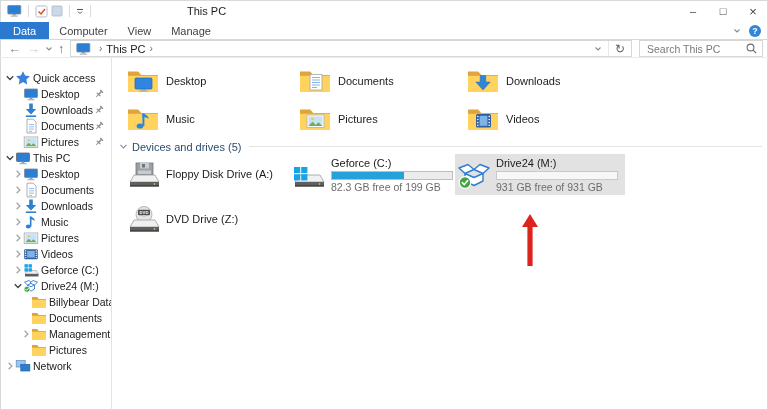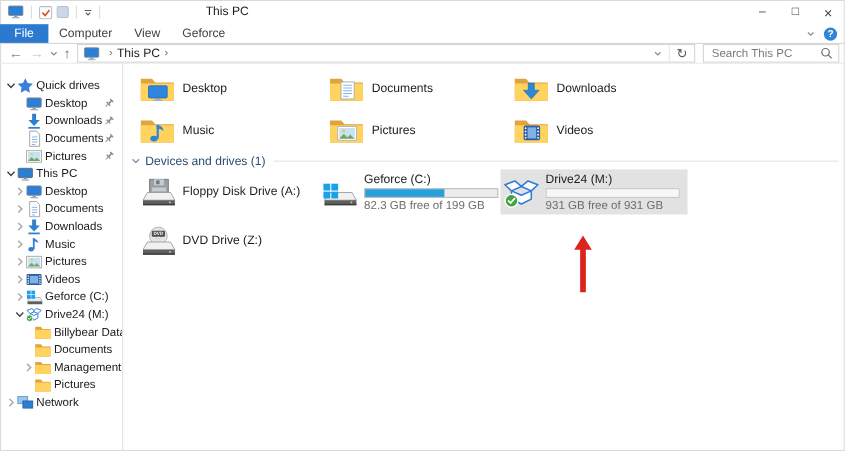--- a/index.html
+++ b/index.html
@@ -118,24 +118,24 @@
       </div>
     <div class="win-title">This PC</div>
     <div class="controls" id="win-controls">
         <span class="ctrl ctrl-minimize">–</span>
         <span class="ctrl ctrl-maximize">□</span>
         <span class="ctrl ctrl-close">×</span>
       </div>
   </div>
 
   <div class="tabs-row" id="tabs-row">
-    <span class="tab active">File</span>
+    <span class="tab active">Data</span>
       <span class="tab">Computer</span>
       <span class="tab">View</span>
-      <span class="tab">Geforce</span>
+      <span class="tab">Manage</span>
       <span class="ribbon-right">
       <span id="ribbon-min" style="display:flex;">
           <span style="display: flex;">
             <svg width="8" height="8" viewBox="0 0 8 8" xmlns="http://www.w3.org/2000/svg">
               <path d="M1.5 2.5l2.5 2.5L6.5 2.5" fill="none" stroke="#8a8a8a" stroke-width="1.1"></path>
             </svg>
           </span>
         </span>
       <span class="help-badge">?</span>
     </span>
@@ -201,21 +201,21 @@
               </svg>
             </span>
           </span>
           <span class="side-icon">
             <span style="display: flex;">
               <svg width="16" height="16" viewBox="0 0 16 16" xmlns="http://www.w3.org/2000/svg">
                 <path d="M8 1.2l2.1 4.3 4.8.7-3.5 3.4.8 4.8L8 12.1l-4.2 2.3.8-4.8L1.1 6.2l4.8-.7z" fill="#3c7edb"></path>
               </svg>
             </span>
           </span>
-          <span class="side-label">Quick drives</span>
+          <span class="side-label">Quick access</span>
         </div>
         <div class="side-row" style="padding-left: 12px;">
           <span class="side-chev"></span>
           <span class="side-icon">
             <span style="display: flex;">
               <svg width="16" height="16" viewBox="0 0 16 16" xmlns="http://www.w3.org/2000/svg">
                 <rect x="1.5" y="3" width="13" height="8.5" rx="0.8" fill="#2a7fd4" stroke="#7c8894" stroke-width="0.8"></rect>
                 <rect x="6.5" y="11.5" width="3" height="1.6" fill="#8e99a3"></rect>
                 <rect x="4.5" y="13.1" width="7" height="1.2" fill="#a8b1b9"></rect>
               </svg>
@@ -665,21 +665,21 @@
           </div>
         </div>
         <div class="group-header second">
           <span class="gh-chev">
             <span style="display: flex;">
               <svg width="9" height="9" viewBox="0 0 9 9" xmlns="http://www.w3.org/2000/svg">
                 <path d="M1.5 2.8l3 3 3-3" fill="none" stroke="#7f95ab" stroke-width="1.2"></path>
               </svg>
             </span>
           </span>
-          <span class="gh-label">Devices and drives (1)</span>
+          <span class="gh-label">Devices and drives (5)</span>
           <span class="gh-rule"></span>
         </div>
         <div class="tiles drives">
           <div class="drive-tile">
             <span class="d-icon">
               <span style="display: flex;">
                 <svg width="34" height="30" viewBox="0 0 34 30" xmlns="http://www.w3.org/2000/svg">
                   <rect x="9" y="3" width="17" height="12" fill="#9aa0a6" stroke="#6f757b" stroke-width="0.8"></rect>
                   <rect x="13" y="3" width="9" height="5.5" fill="#c7ccd1"></rect>
                   <rect x="15" y="4" width="3" height="3.5" fill="#6f757b"></rect>

